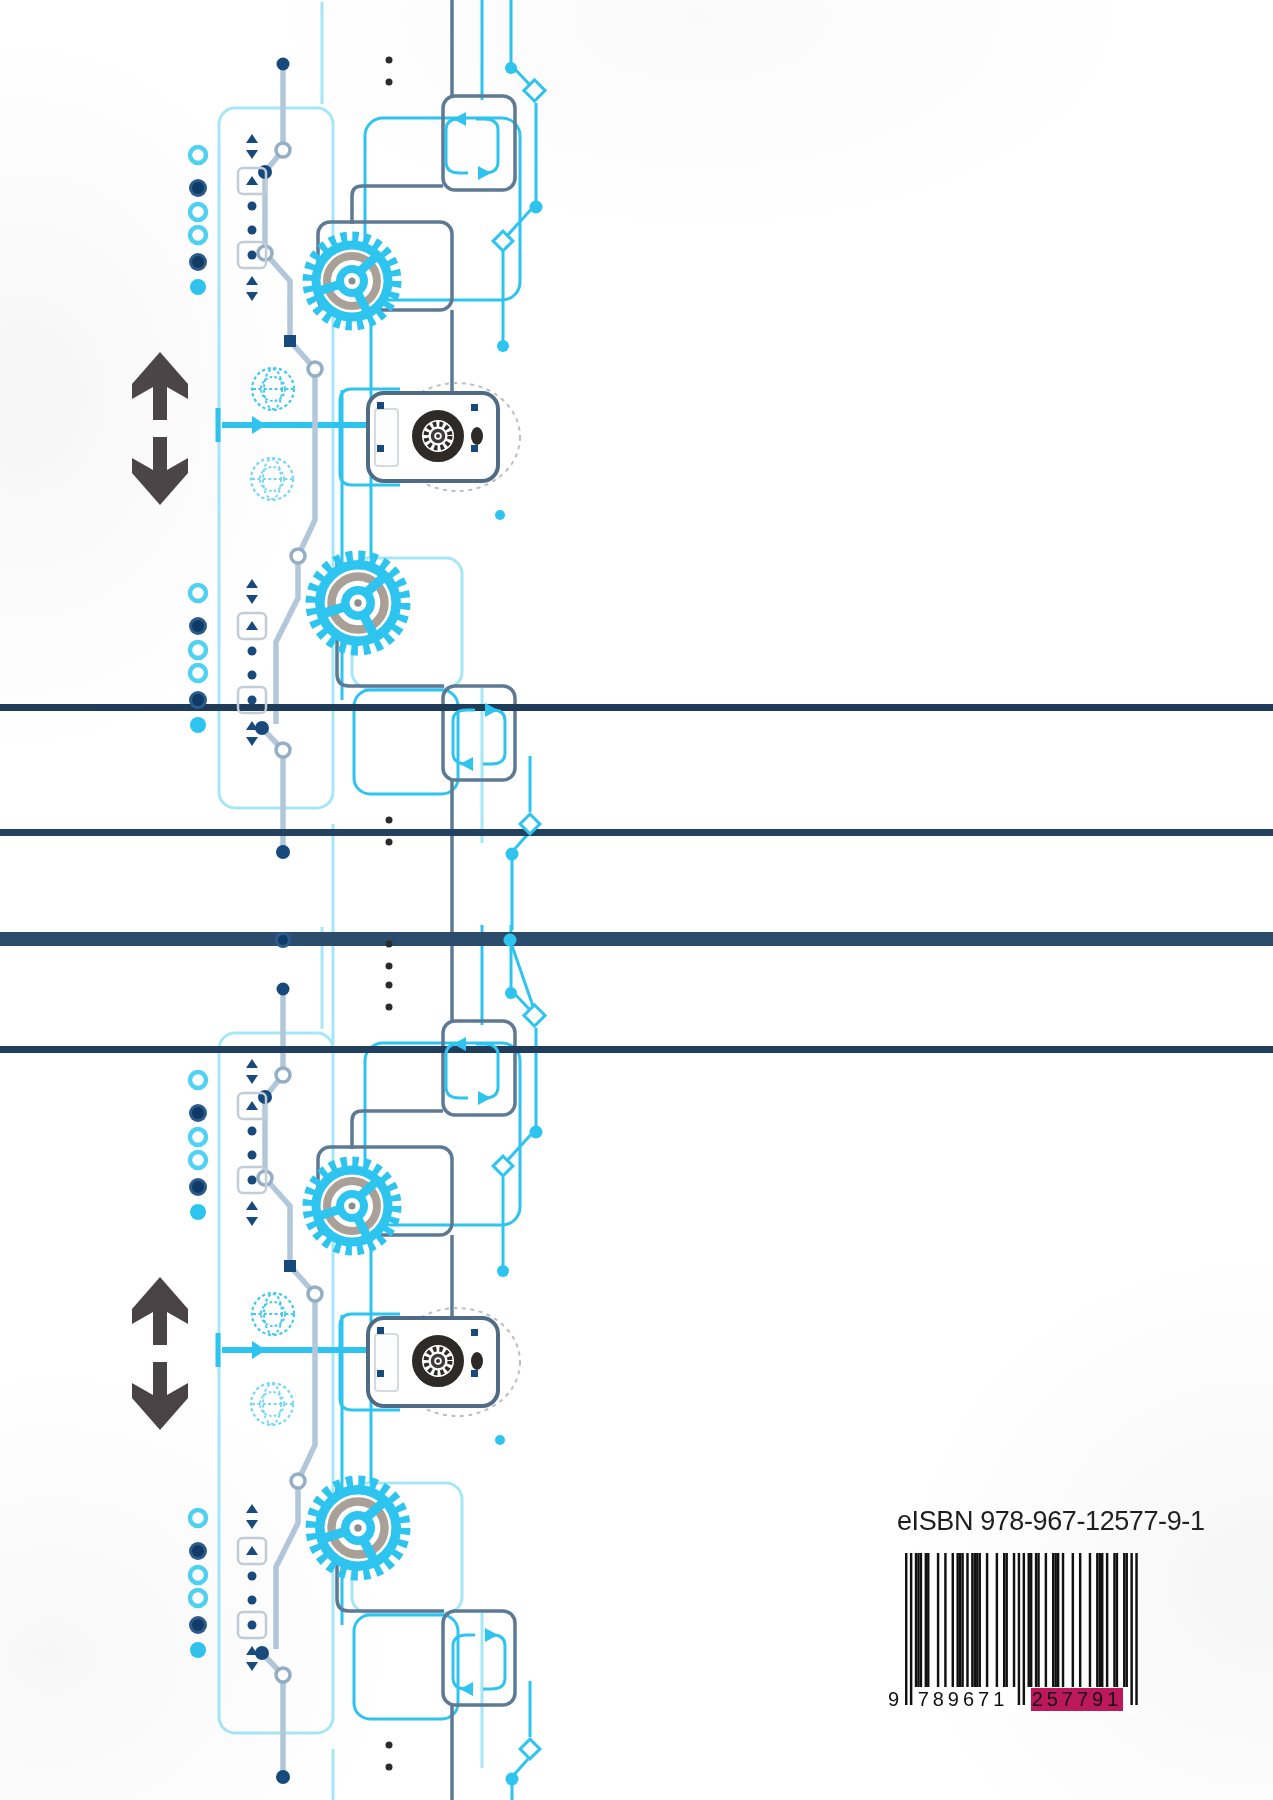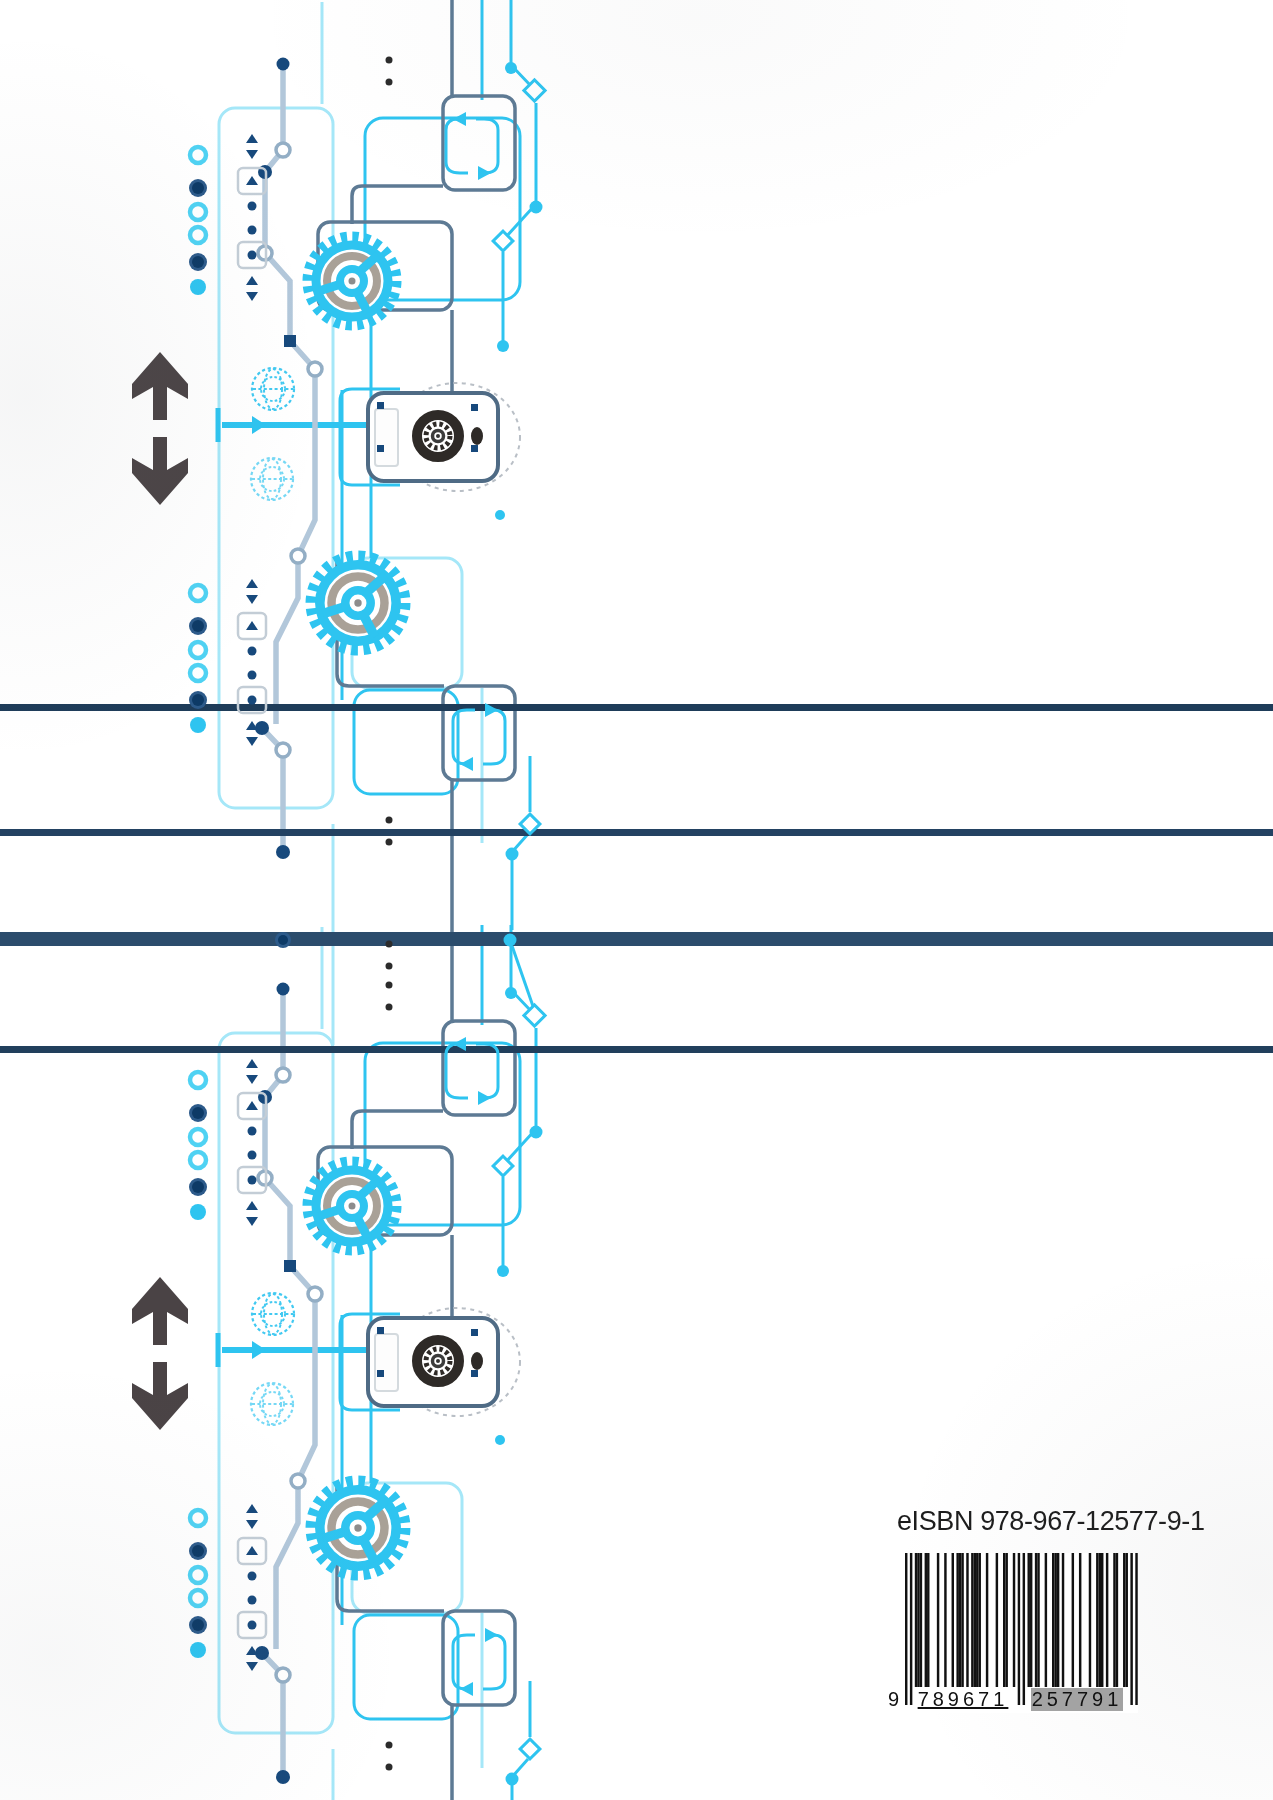--- a/index.html
+++ b/index.html
@@ -33,22 +33,22 @@
   .isbn-label{
     position:absolute;left:897px;top:1506px;width:310px;
     font-size:27px;letter-spacing:-0.4px;color:#1c1c1c;white-space:nowrap;
   }
   .barcode-wrap{position:absolute;left:905px;top:1553px;width:233px;height:160px;background:#fff;z-index:6;}
   .barcode-digits{
     position:absolute;top:135px;left:0;width:100%;height:24px;
     font-size:20px;color:#111;
   }
   .bd-first{position:absolute;left:-17px;top:0;}
-  .bd-left{position:absolute;left:12px;top:0;width:92px;text-align:center;letter-spacing:4px;background:#fff;text-decoration:underline;}
-  .bd-right{position:absolute;left:126px;top:0;width:92px;text-align:center;letter-spacing:4px;background:#a3a3a3;}
+  .bd-left{position:absolute;left:12px;top:0;width:92px;text-align:center;letter-spacing:4px;background:#fff;}
+  .bd-right{position:absolute;left:126px;top:0;width:92px;text-align:center;letter-spacing:4px;background:#be185d;}
 </style>
 </head>
 <body>
 
 <div class="vignette"></div>
 
 <svg class="art" width="1273" height="1800" viewBox="0 0 1273 1800">
   <defs>
 
     <g id="gear">

